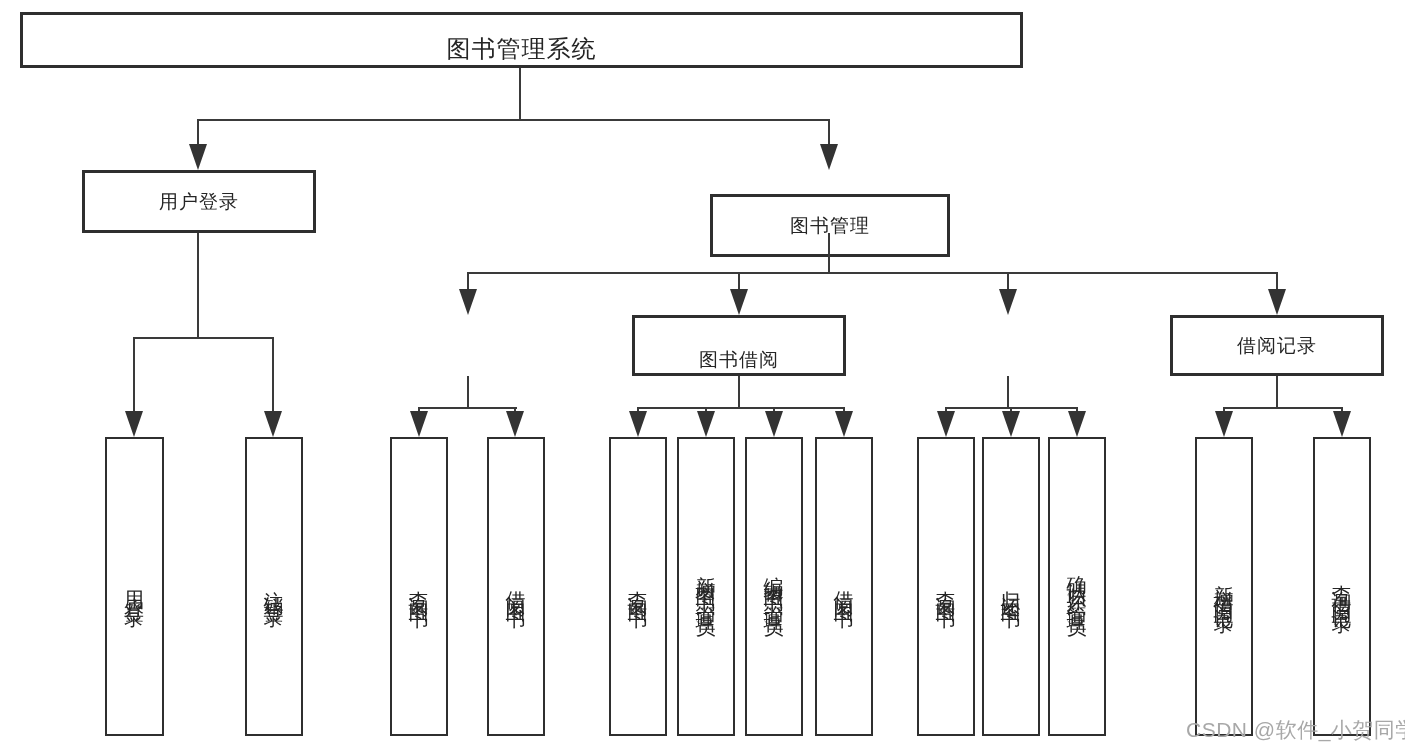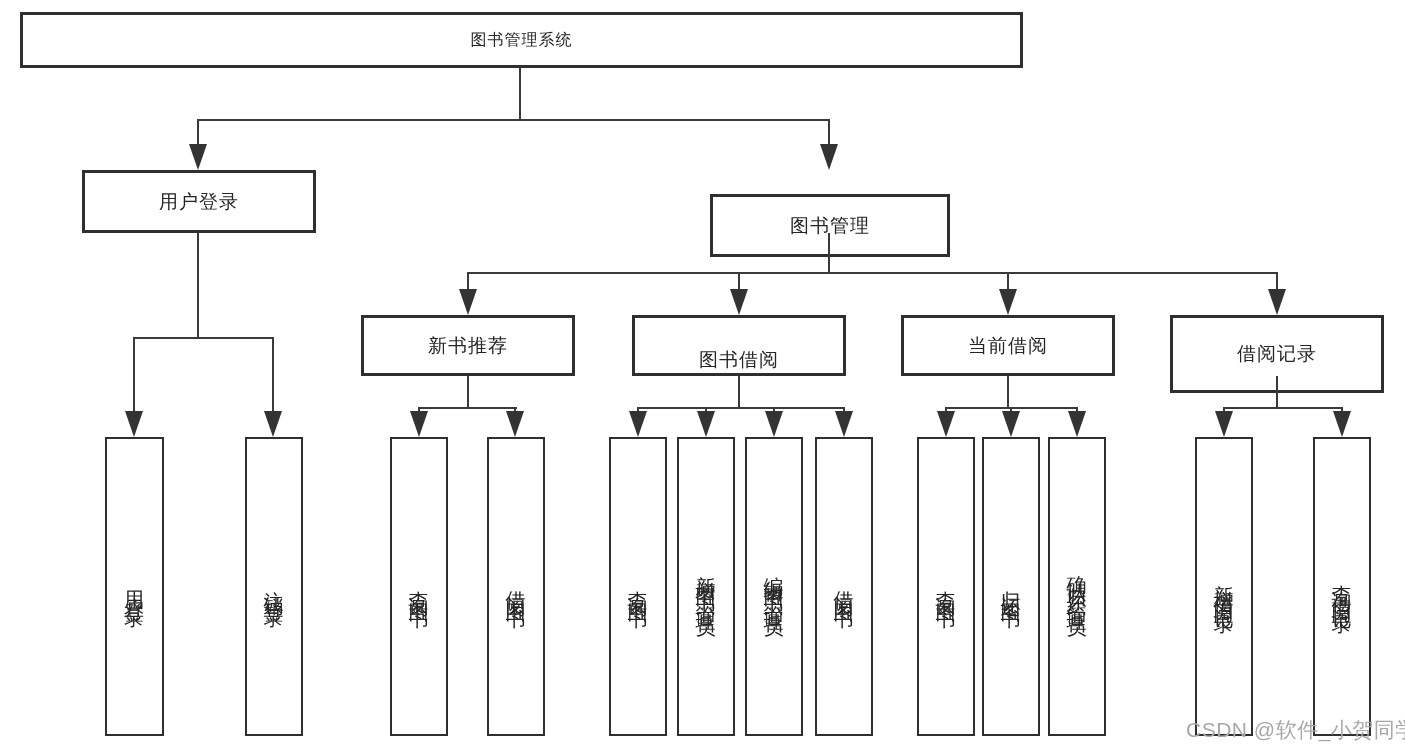--- a/index.html
+++ b/index.html
@@ -16,21 +16,21 @@
     background:#ffffff;
     border:3px solid #2f2f2f;
     display:flex;
     align-items:center;
     justify-content:center;
     color:#252525;
     font-size:19px;
     letter-spacing:1px;
     white-space:nowrap;
   }
-  .root-box{font-size:16px;}
+  .root-box{font-size:24px;align-items:flex-end;}
   .leaf{
     border-width:2px;
     writing-mode:vertical-rl;
     text-orientation:mixed;
     font-size:20px;
     letter-spacing:6px;
     line-height:1;
   }
   .vl,.hl{position:absolute;background:#3a3a3a;}
   .vl{width:2px;}
@@ -87,30 +87,24 @@
   <div class="hl" style="left:467px;top:272px;width:811px;"></div>
   <div class="vl" style="left:467px;top:272px;height:22px;"></div>
   <div class="vl" style="left:738px;top:272px;height:22px;"></div>
   <div class="vl" style="left:1007px;top:272px;height:22px;"></div>
   <div class="vl" style="left:1276px;top:272px;height:22px;"></div>
   <div class="arrow" style="left:459px;top:289px;"></div>
   <div class="arrow" style="left:730px;top:289px;"></div>
   <div class="arrow" style="left:999px;top:289px;"></div>
   <div class="arrow" style="left:1268px;top:289px;"></div>
 
-  <div class="box" style="left:361px;top:315px;width:214px;height:61px;">
-    <span>新书推荐</span>
-  </div>
   <div class="box" style="left:632px;top:315px;width:214px;height:61px;align-items:flex-end;">
     <span>图书借阅</span>
   </div>
-  <div class="box" style="left:901px;top:315px;width:214px;height:61px;">
-    <span>当前借阅</span>
-  </div>
-  <div class="box" style="left:1170px;top:315px;width:214px;height:78px;">
+  <div class="box" style="left:1170px;top:315px;width:214px;height:61px;">
     <span>借阅记录</span>
   </div>
 
   <div class="vl" style="left:467px;top:376px;height:33px;"></div>
   <div class="hl" style="left:418px;top:407px;width:99px;"></div>
   <div class="vl" style="left:418px;top:407px;height:8px;"></div>
   <div class="vl" style="left:514px;top:407px;height:8px;"></div>
   <div class="arrow" style="left:410px;top:411px;"></div>
   <div class="arrow" style="left:506px;top:411px;"></div>
 

